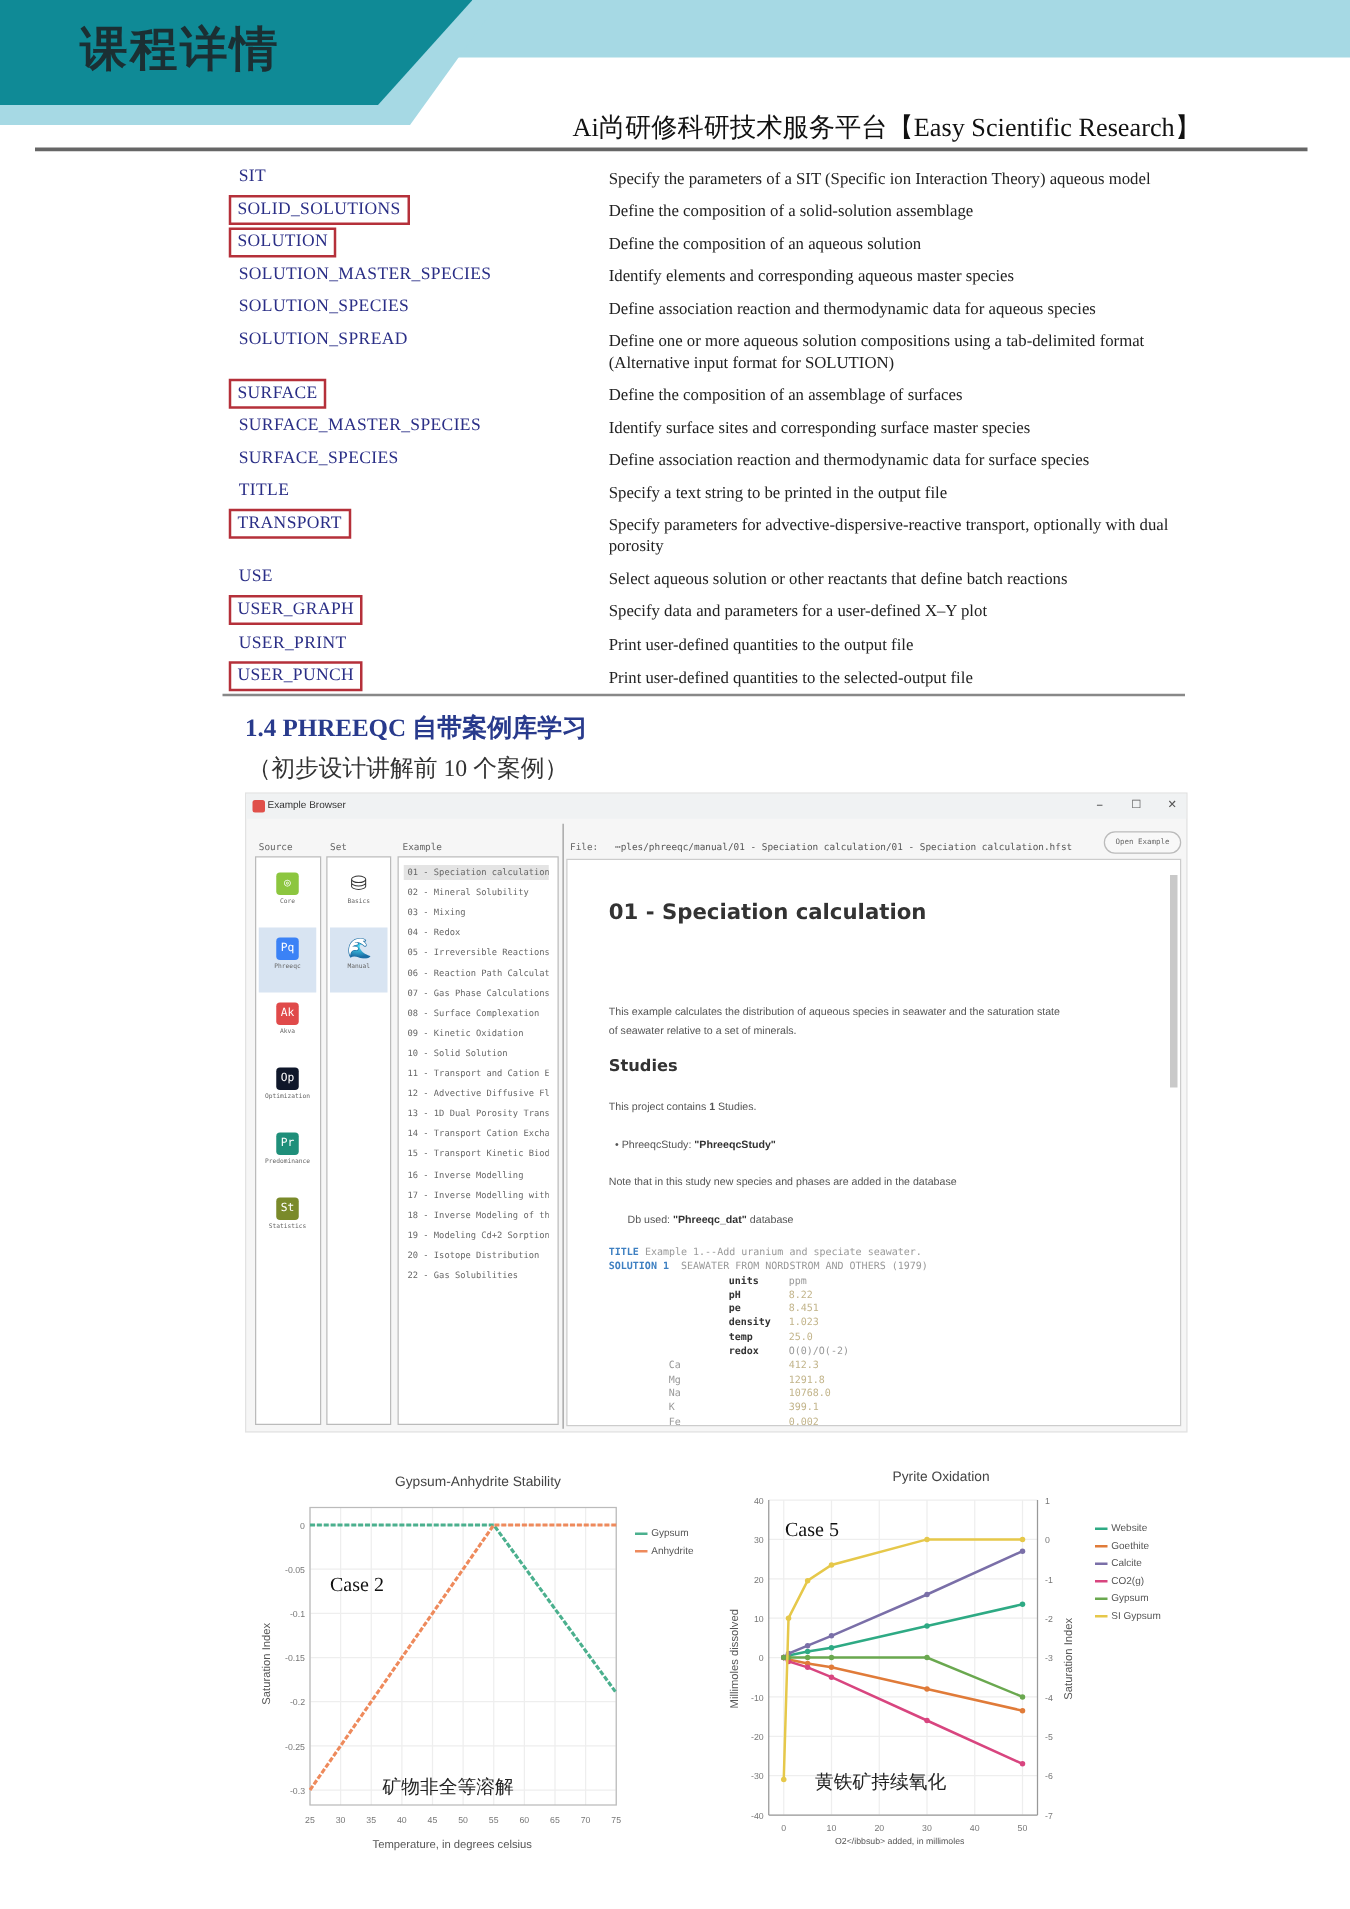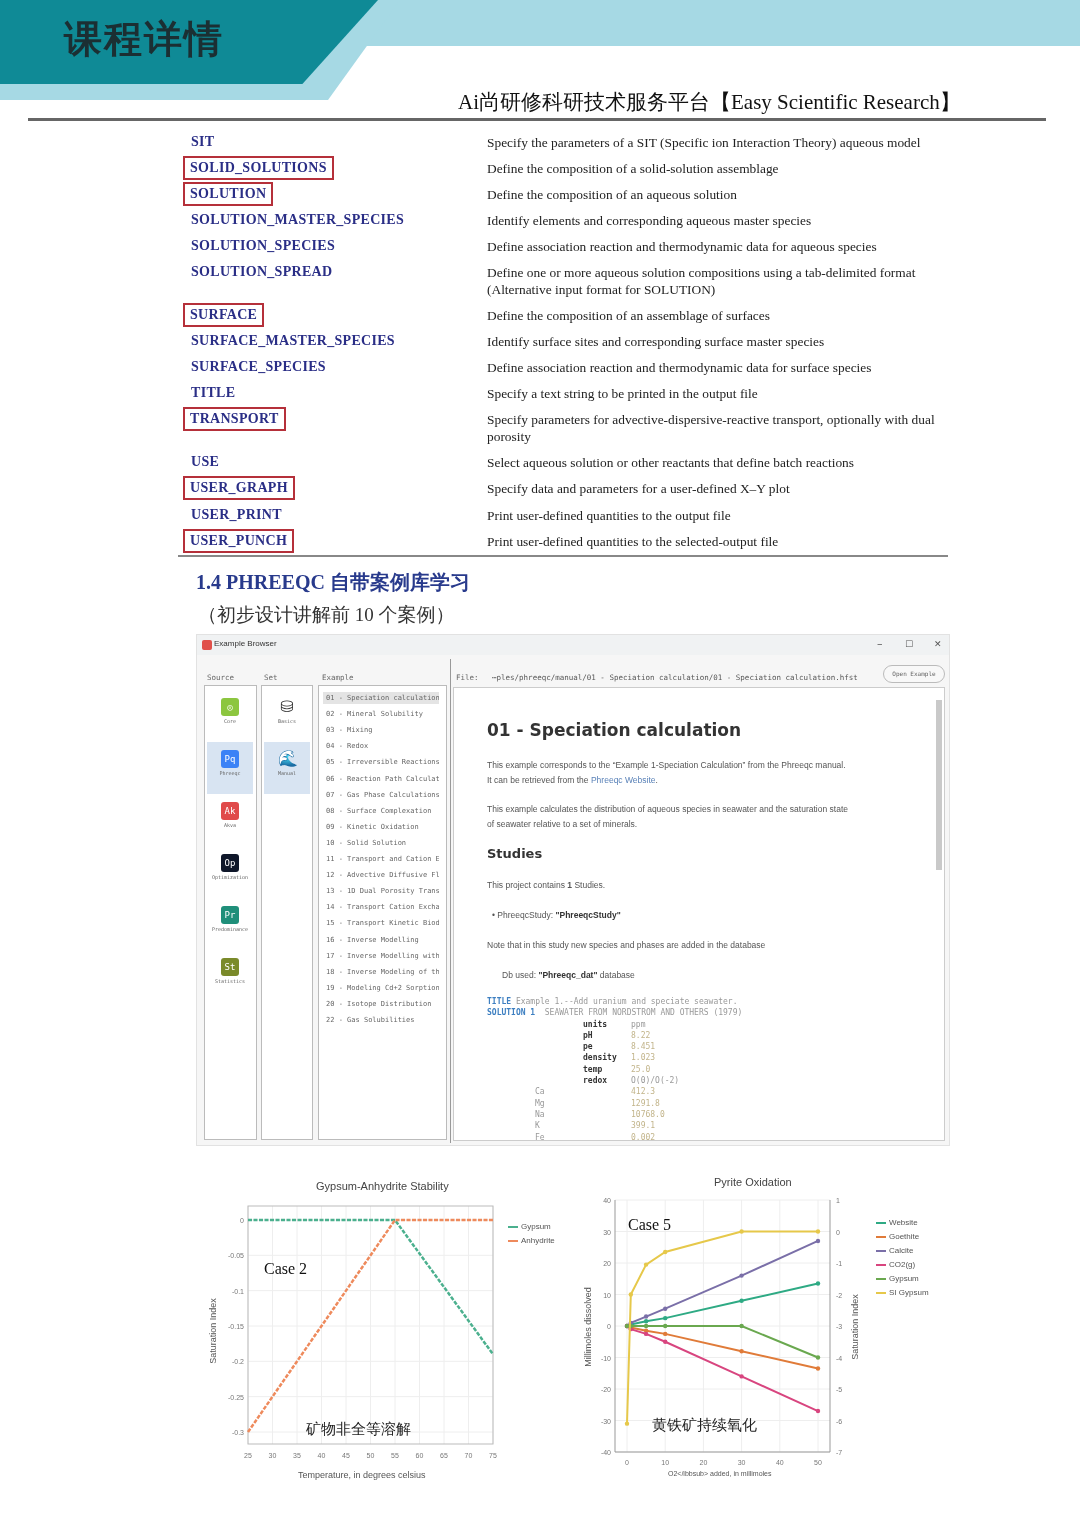--- a/index.html
+++ b/index.html
@@ -5,21 +5,21 @@
   *{box-sizing:border-box;margin:0;padding:0;}
   body{width:1080px;height:1527px;background:#fff;position:relative;overflow:hidden;font-family:"Liberation Serif",serif;}
   .hdr-light{position:absolute;left:0;top:0;width:1080px;height:46px;background:#a6d9e4;}
   .hdr-light2{position:absolute;left:0;top:0;width:400px;height:100px;background:#a6d9e4;clip-path:polygon(0 0,100% 0,82% 100%,0 100%);border-bottom-right-radius:30px;}
   .hdr-dark{position:absolute;left:0;top:0;width:378px;height:84px;background:#0f8a96;clip-path:polygon(0 0,100% 0,80% 100%,0 100%);}
   .hdr-title{position:absolute;left:64px;top:14px;font-family:"DejaVu Sans",sans-serif;font-weight:bold;font-size:38px;color:#1b2f33;letter-spacing:2px;}
   .hdr-sub{position:absolute;left:458px;top:88px;font-size:21px;color:#111;text-align:right;}
   .hdr-rule{position:absolute;left:28px;top:118px;width:1018px;height:3px;background:#666;}
   .kw-table{position:absolute;left:180px;top:130px;width:770px;}
   .kw-row{position:absolute;left:0;width:770px;}
-  .kw{position:absolute;left:11px;font-size:14px;font-weight:bold;color:#2a2e86;letter-spacing:.3px;}
+  .kw{position:absolute;left:11px;font-size:14px;font-weight:normal;color:#2a2e86;letter-spacing:.3px;}
   .kw.boxed{outline:2px solid #b5303a;outline-offset:2px;left:7px;padding:0 3px;}
   .desc{position:absolute;left:307px;font-size:13.4px;color:#222;width:460px;line-height:17px;}
   .tbl-rule{position:absolute;left:178px;top:555px;width:770px;height:2px;background:#888;}
   .sec-title{position:absolute;left:196px;top:569px;font-size:20px;font-weight:bold;color:#283a8c;}
   .sec-sub{position:absolute;left:198px;top:602px;font-size:19px;color:#333;}
   
   .win{position:absolute;left:196px;top:634px;width:754px;height:512px;background:#f6f6f6;border:1px solid #e2e2e2;font-family:"DejaVu Sans Mono",monospace;}
   .win-title{position:absolute;left:0;top:0;width:100%;height:20px;background:#f0f2f3;}
   .win-icon{position:absolute;left:5px;top:5px;width:10px;height:10px;background:#e0504a;border-radius:2px;}
   .win-label{position:absolute;left:17px;top:4px;font-size:8px;font-family:"Liberation Sans",sans-serif;color:#333;}
@@ -209,24 +209,20 @@
 
   <div class="vsep"></div>
 
   <div class="file-lbl">File:</div>
   <div class="file-path">⋯ples/phreeqc/manual/01 - Speciation calculation/01 - Speciation calculation.hfst</div>
   <div class="open-btn">Open Example</div>
 
   <div class="content">
     <div class="scroll"></div>
     <div class="c-h1">01 - Speciation calculation</div>
-    <div class="c-p" style="top:70px;">
-      <div>This example corresponds to the “Example 1-Speciation Calculation” from the Phreeqc manual.</div>
-      <div><span>It can be retrieved from the </span><span class="c-link">Phreeqc Website</span><span>.</span></div>
-    </div>
     <div class="c-p" style="top:114px;">
       <div>This example calculates the distribution of aqueous species in seawater and the saturation state</div>
       <div>of seawater relative to a set of minerals.</div>
     </div>
     <div class="c-h2">Studies</div>
     <div class="c-p" style="top:190px;"><span>This project contains </span><b>1</b><span> Studies.</span></div>
     <div class="c-p" style="top:220px;left:38px;">• <span>PhreeqcStudy: </span><b style="color:#333">"PhreeqcStudy"</b></div>
     <div class="c-p" style="top:250px;">Note that in this study new species and phases are added in the database</div>
     <div class="c-p" style="top:280px;left:48px;"><span>Db used: </span><b style="color:#333">"Phreeqc_dat"</b><span> database</span></div>
     <div class="code" style="top:308px;" id="codeBlock"><div><span class="k-blue">TITLE</span><span class="k-gray"> Example 1.--Add uranium and speciate seawater.</span></div><div><span class="k-blue">SOLUTION 1</span><span class="k-gray">  SEAWATER FROM NORDSTROM AND OTHERS (1979)</span></div><div style="padding-left: 48px;"><span class="k-bold" style="display: inline-block; width: 48px;">units</span><span class="k-gray">ppm</span></div><div style="padding-left: 48px;"><span class="k-bold" style="display: inline-block; width: 48px;">pH</span><span class="k-num">8.22</span></div><div style="padding-left: 48px;"><span class="k-bold" style="display: inline-block; width: 48px;">pe</span><span class="k-num">8.451</span></div><div style="padding-left: 48px;"><span class="k-bold" style="display: inline-block; width: 48px;">density</span><span class="k-num">1.023</span></div><div style="padding-left: 48px;"><span class="k-bold" style="display: inline-block; width: 48px;">temp</span><span class="k-num">25.0</span></div><div style="padding-left: 48px;"><span class="k-bold" style="display: inline-block; width: 48px;">redox</span><span class="k-gray">O(0)/O(-2)</span></div><div style="padding-left: 48px;"><span class="k-gray" style="display: inline-block; width: 96px;">Ca</span><span class="k-num">412.3</span></div><div style="padding-left: 48px;"><span class="k-gray" style="display: inline-block; width: 96px;">Mg</span><span class="k-num">1291.8</span></div><div style="padding-left: 48px;"><span class="k-gray" style="display: inline-block; width: 96px;">Na</span><span class="k-num">10768.0</span></div><div style="padding-left: 48px;"><span class="k-gray" style="display: inline-block; width: 96px;">K</span><span class="k-num">399.1</span></div><div style="padding-left: 48px;"><span class="k-gray" style="display: inline-block; width: 96px;">Fe</span><span class="k-num">0.002</span></div></div>

